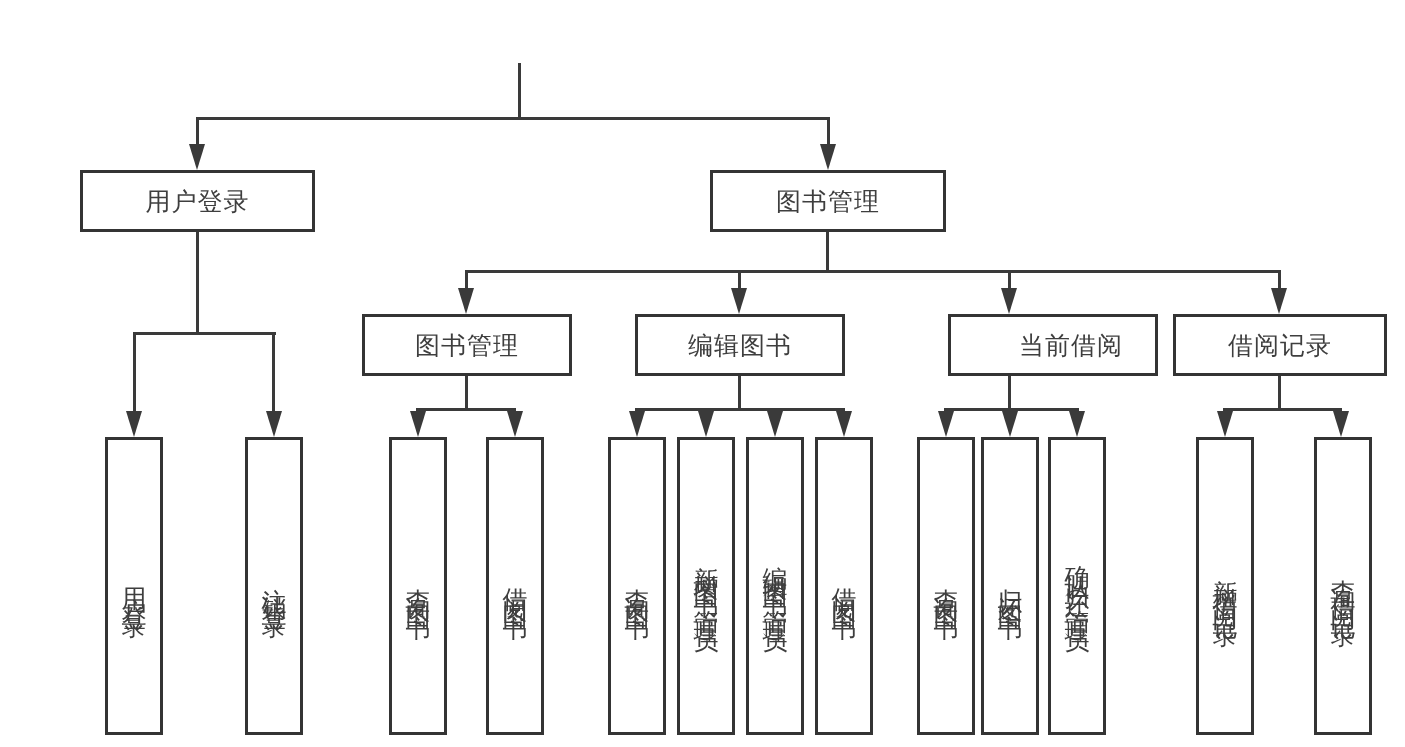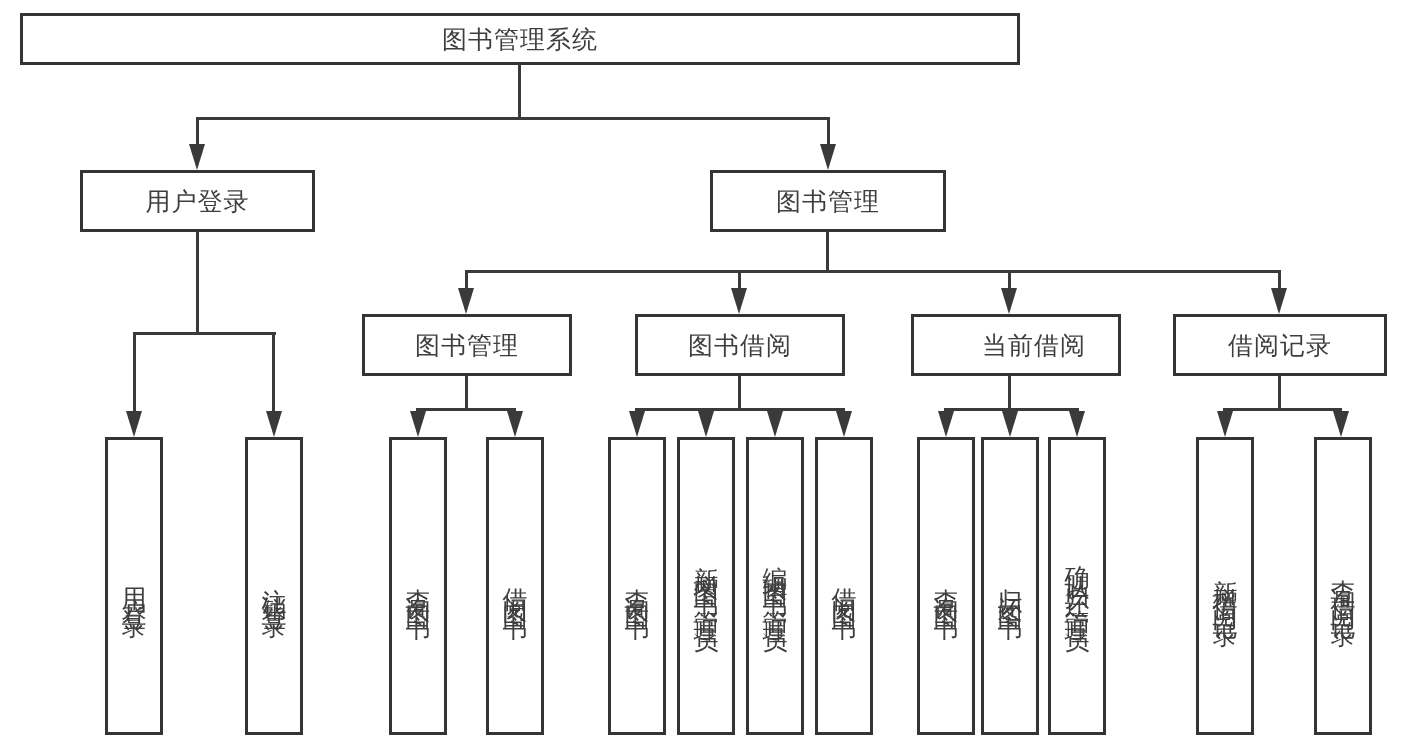--- a/index.html
+++ b/index.html
@@ -26,23 +26,20 @@
   .watermark{
     position:absolute;right:6px;top:716px;z-index:9;
     font-size:21px;color:rgba(182,182,182,0.95);letter-spacing:1px;
   }
 </style>
 </head>
 <body>
 
 <div id="canvas">
 
-  <div class="node" style="left:20px;top:13px;width:1000px;height:52px;">
-    <span>图书管理系统</span>
-  </div>
 
   <div class="vline" style="left:518px;top:63px;height:56px;"></div>
   <div class="hline" style="left:196px;top:117px;width:634px;"></div>
   <div class="vline" style="left:196px;top:117px;height:33px;"></div>
   <div class="arrow" style="left:189px;top:144px;"></div>
   <div class="vline" style="left:827px;top:117px;height:33px;"></div>
   <div class="arrow" style="left:820px;top:144px;"></div>
 
   <div class="node" style="left:80px;top:170px;width:235px;height:62px;">
     <span>用户登录</span>
@@ -66,23 +63,23 @@
   <div class="arrow" style="left:731px;top:288px;"></div>
   <div class="vline" style="left:1008px;top:270px;height:22px;"></div>
   <div class="arrow" style="left:1001px;top:288px;"></div>
   <div class="vline" style="left:1278px;top:270px;height:22px;"></div>
   <div class="arrow" style="left:1271px;top:288px;"></div>
 
   <div class="node" style="left:362px;top:314px;width:210px;height:62px;">
     <span>图书管理</span>
   </div>
   <div class="node" style="left:635px;top:314px;width:210px;height:62px;">
-    <span>图书借阅</span>
+    <span>编辑图书</span>
   </div>
-  <div class="node" style="left:911px;top:314px;width:210px;height:62px;padding-left:36px;">
+  <div class="node" style="left:948px;top:314px;width:210px;height:62px;padding-left:36px;">
     <span>当前借阅</span>
   </div>
   <div class="node" style="left:1173px;top:314px;width:214px;height:62px;">
     <span>借阅记录</span>
   </div>
 
   <div class="vline" style="left:465px;top:376px;height:34px;"></div>
   <div class="hline" style="left:416px;top:408px;width:100px;"></div>
   <div class="vline" style="left:416px;top:408px;height:8px;"></div>
   <div class="arrow" style="left:410px;top:411px;"></div>

